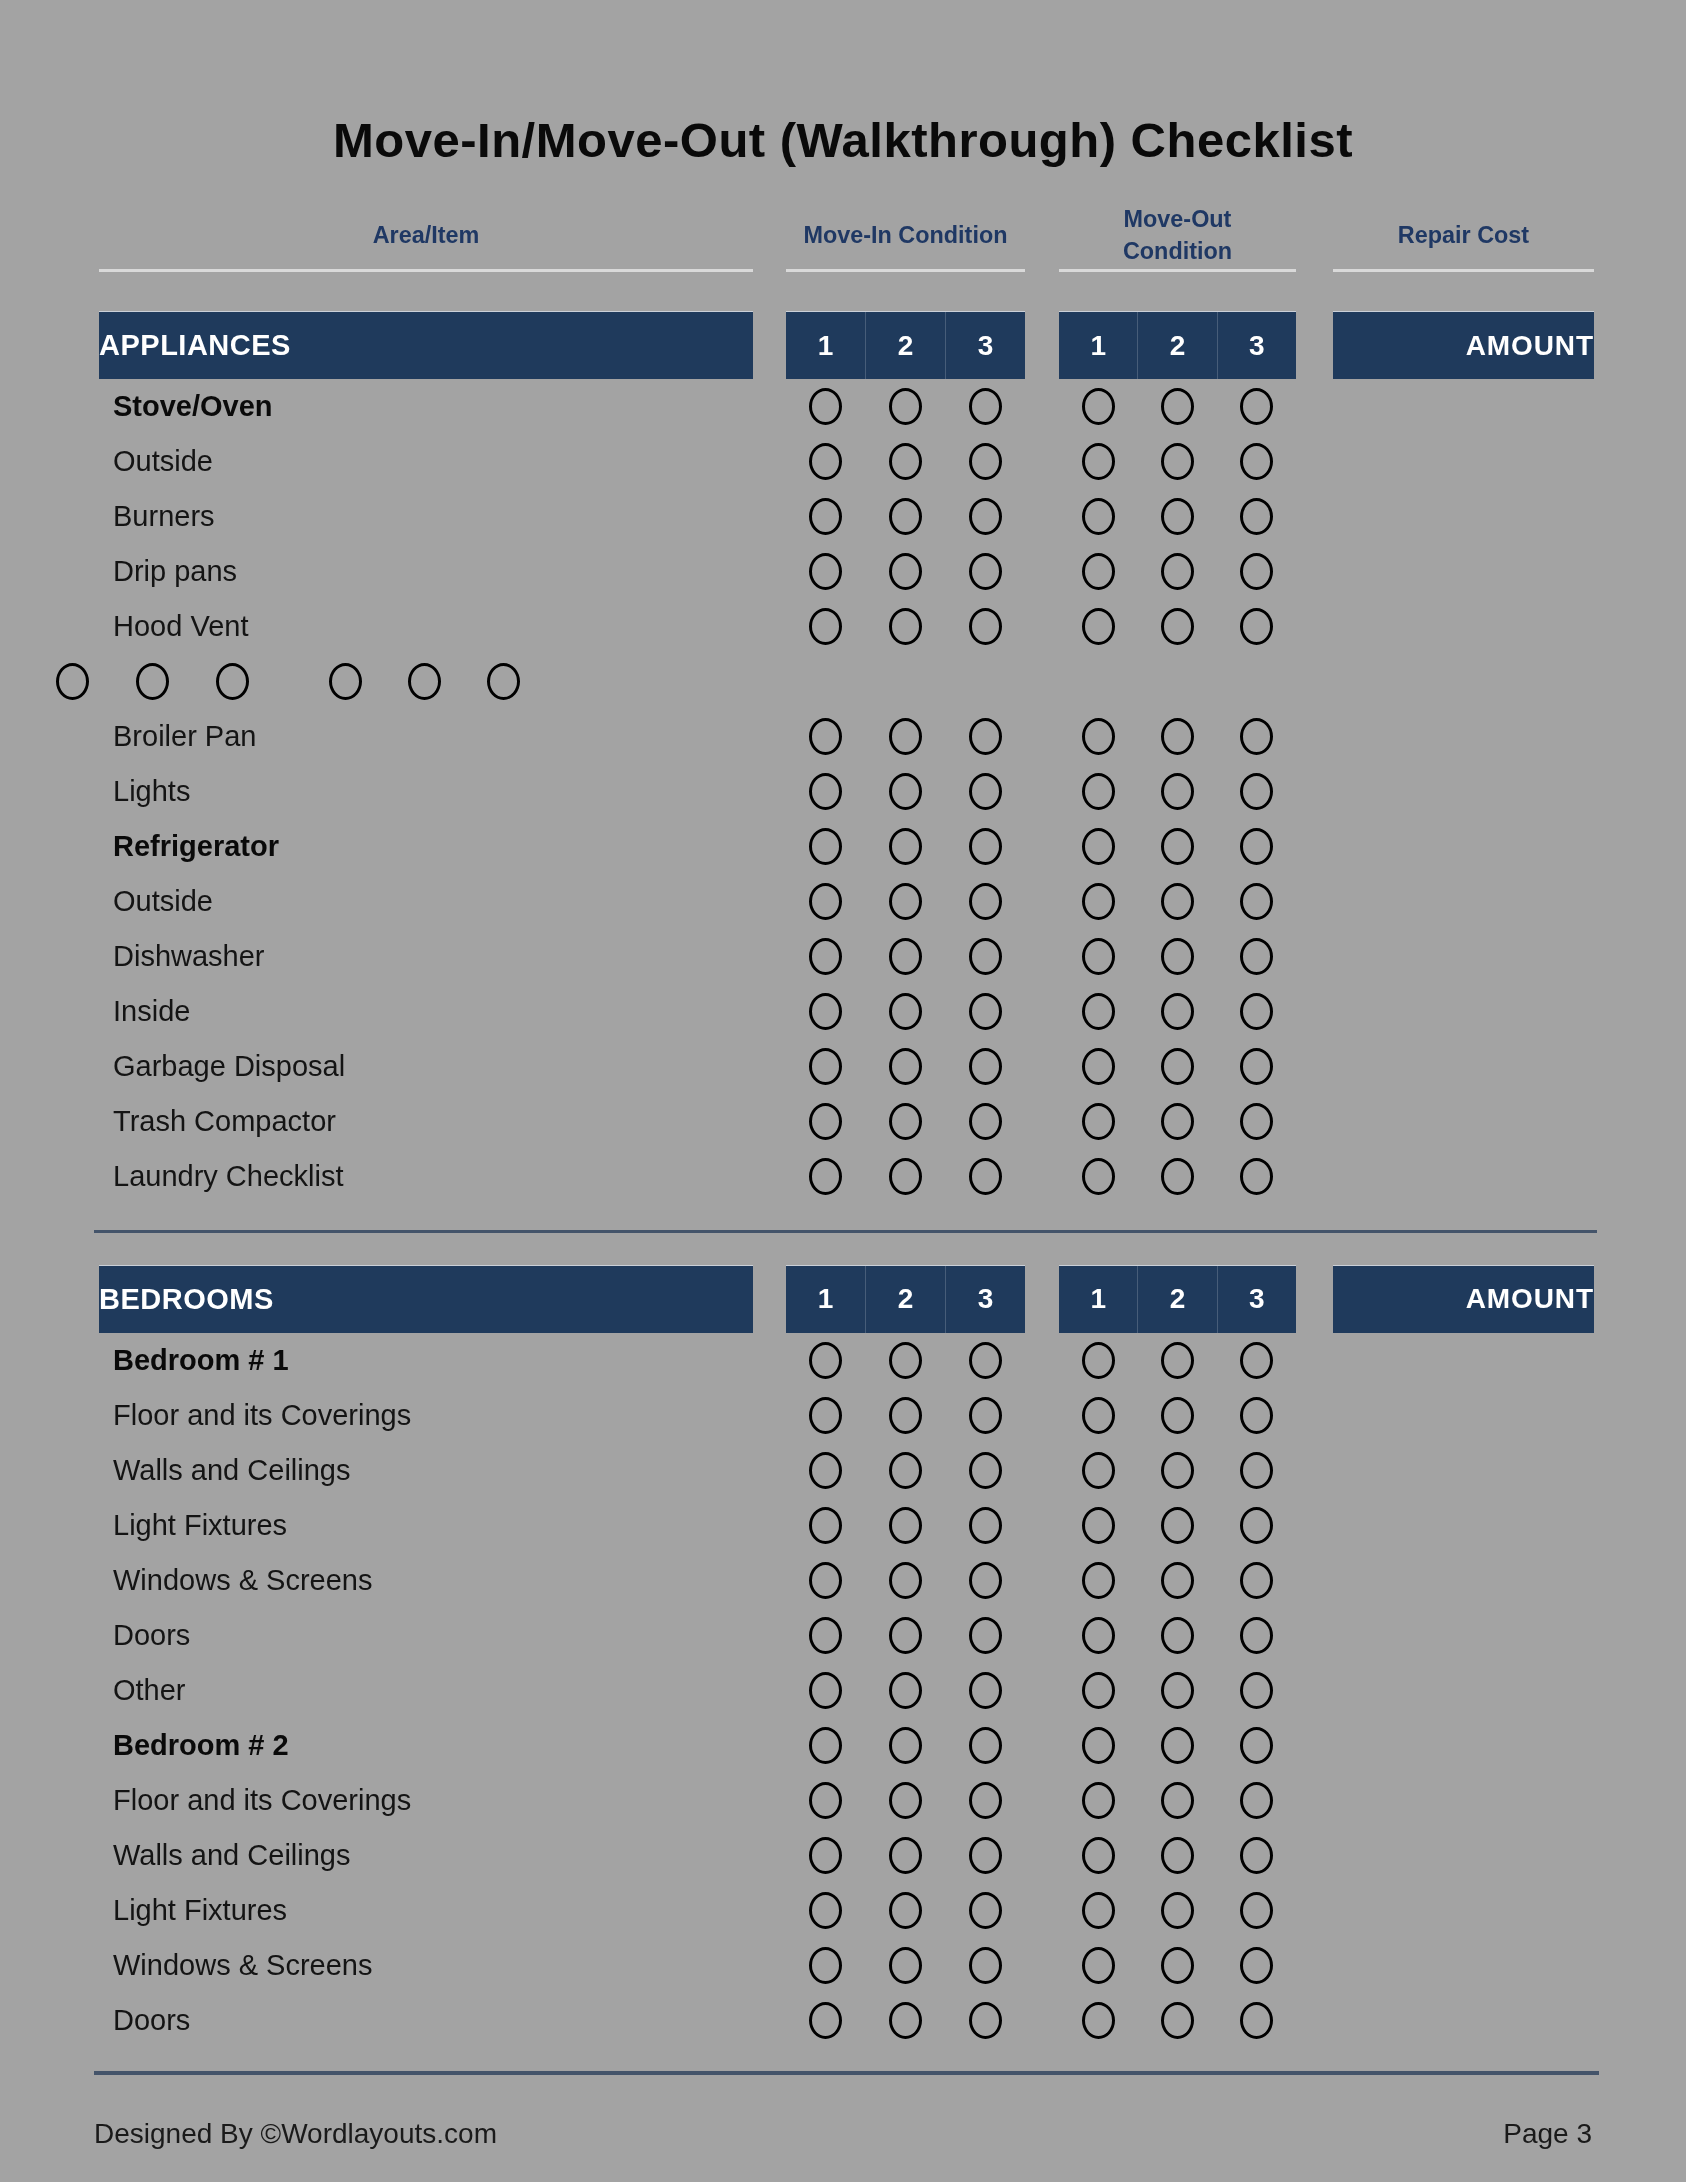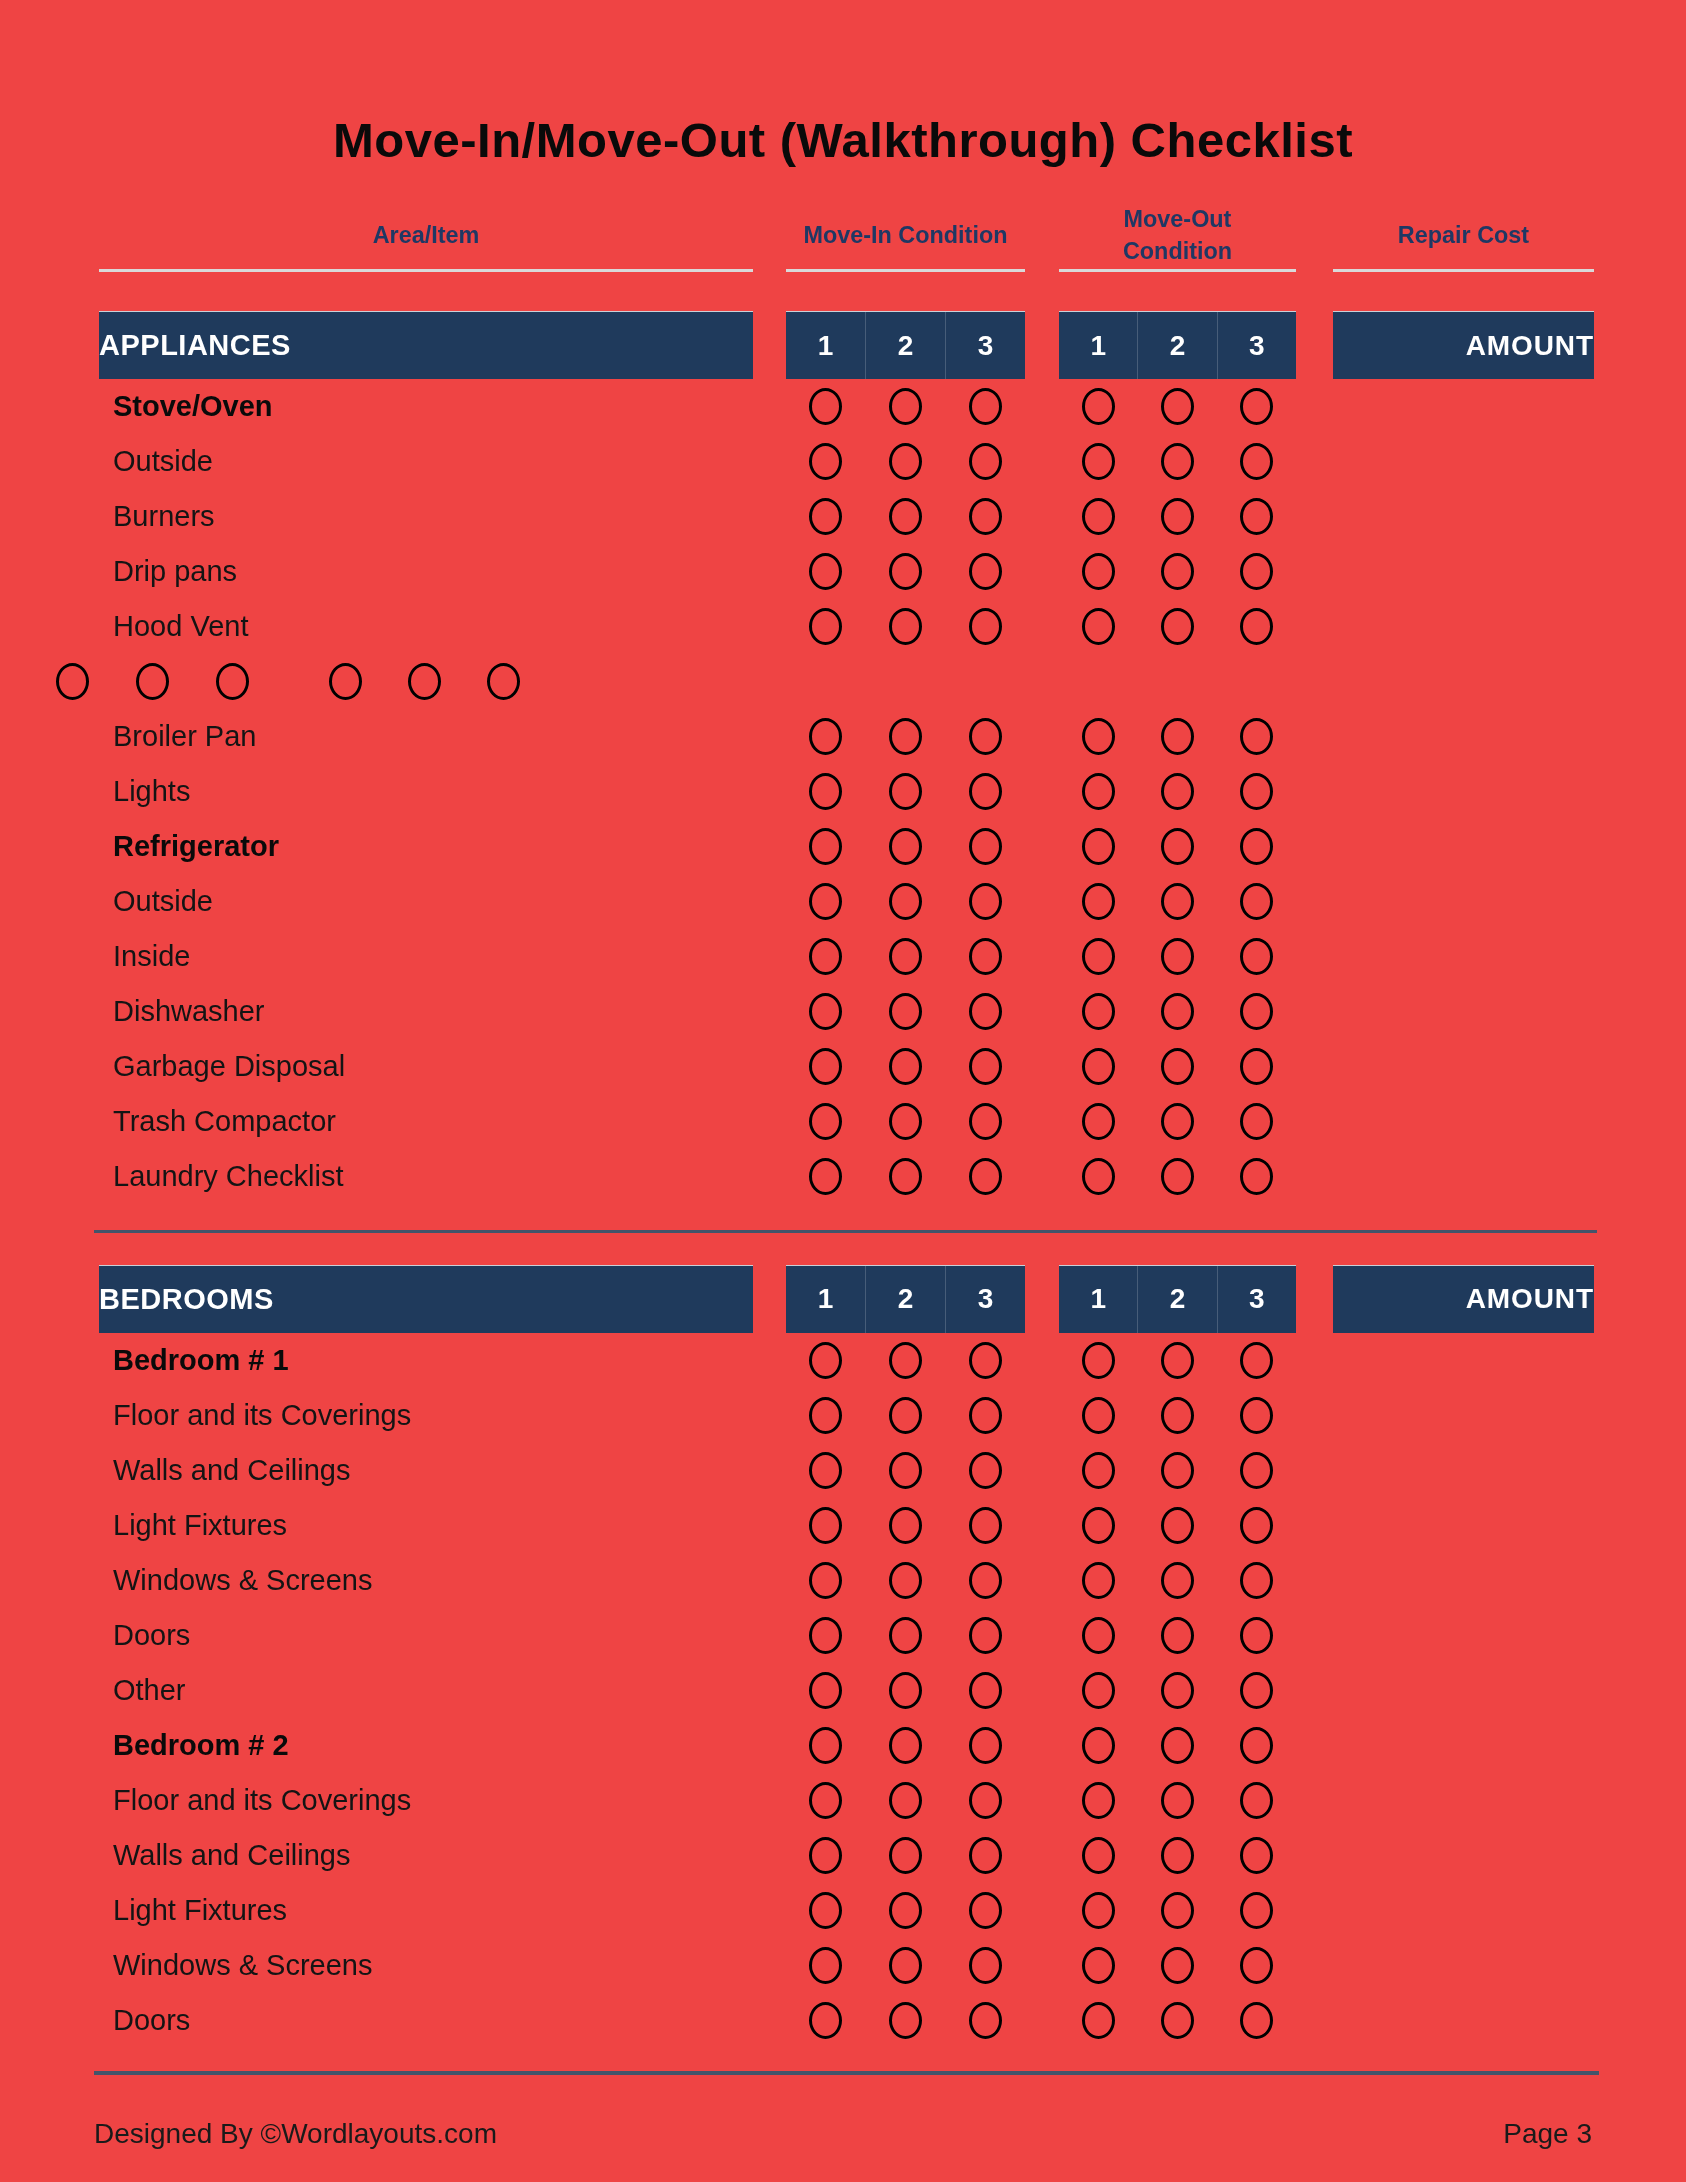--- a/index.html
+++ b/index.html
@@ -1,20 +1,20 @@
 <!DOCTYPE html>
 <html style="--bar-navy: #1F3A5C; --header-text-navy: #1F3864; --divider-steel: #44546A; --underline-gray: #D9D9D9;font-size:15px"><head>
 <meta charset="utf-8">
 <style>
   html,body{margin:0;padding:0;background:#e8e8e8;}
   .page{
     position:relative;
     width:1686px;height:2182px;
     margin:0 auto;
-    background:#ef4444;
+    background:#a3a3a3;
     font-family:"Liberation Sans", sans-serif;
     color:#111;
     overflow:hidden;
     box-sizing:border-box;
   }
   
   .title{
     padding-top:111px;
     text-align:center;
     font-size:49px;
@@ -405,48 +405,48 @@
                 <div class="radio"></div>
               </div>
       <div class="radio-cell">
                 <div class="radio"></div>
               </div>
     </div>
     <div class="c-amt amount-cell"></div>
   </div>
 
   <div class="cols row">
+    <div class="c-area row-label">Dishwasher</div>
+    <div class="c-mi radio-group">
+      <div class="radio-cell">
+                <div class="radio"></div>
+              </div>
+      <div class="radio-cell">
+                <div class="radio"></div>
+              </div>
+      <div class="radio-cell">
+                <div class="radio"></div>
+              </div>
+    </div>
+    <div class="c-mo radio-group">
+      <div class="radio-cell">
+                <div class="radio"></div>
+              </div>
+      <div class="radio-cell">
+                <div class="radio"></div>
+              </div>
+      <div class="radio-cell">
+                <div class="radio"></div>
+              </div>
+    </div>
+    <div class="c-amt amount-cell"></div>
+  </div>
+
+  <div class="cols row">
     <div class="c-area row-label">Inside</div>
-    <div class="c-mi radio-group">
-      <div class="radio-cell">
-                <div class="radio"></div>
-              </div>
-      <div class="radio-cell">
-                <div class="radio"></div>
-              </div>
-      <div class="radio-cell">
-                <div class="radio"></div>
-              </div>
-    </div>
-    <div class="c-mo radio-group">
-      <div class="radio-cell">
-                <div class="radio"></div>
-              </div>
-      <div class="radio-cell">
-                <div class="radio"></div>
-              </div>
-      <div class="radio-cell">
-                <div class="radio"></div>
-              </div>
-    </div>
-    <div class="c-amt amount-cell"></div>
-  </div>
-
-  <div class="cols row">
-    <div class="c-area row-label">Dishwasher</div>
     <div class="c-mi radio-group">
       <div class="radio-cell">
                 <div class="radio"></div>
               </div>
       <div class="radio-cell">
                 <div class="radio"></div>
               </div>
       <div class="radio-cell">
                 <div class="radio"></div>
               </div>

